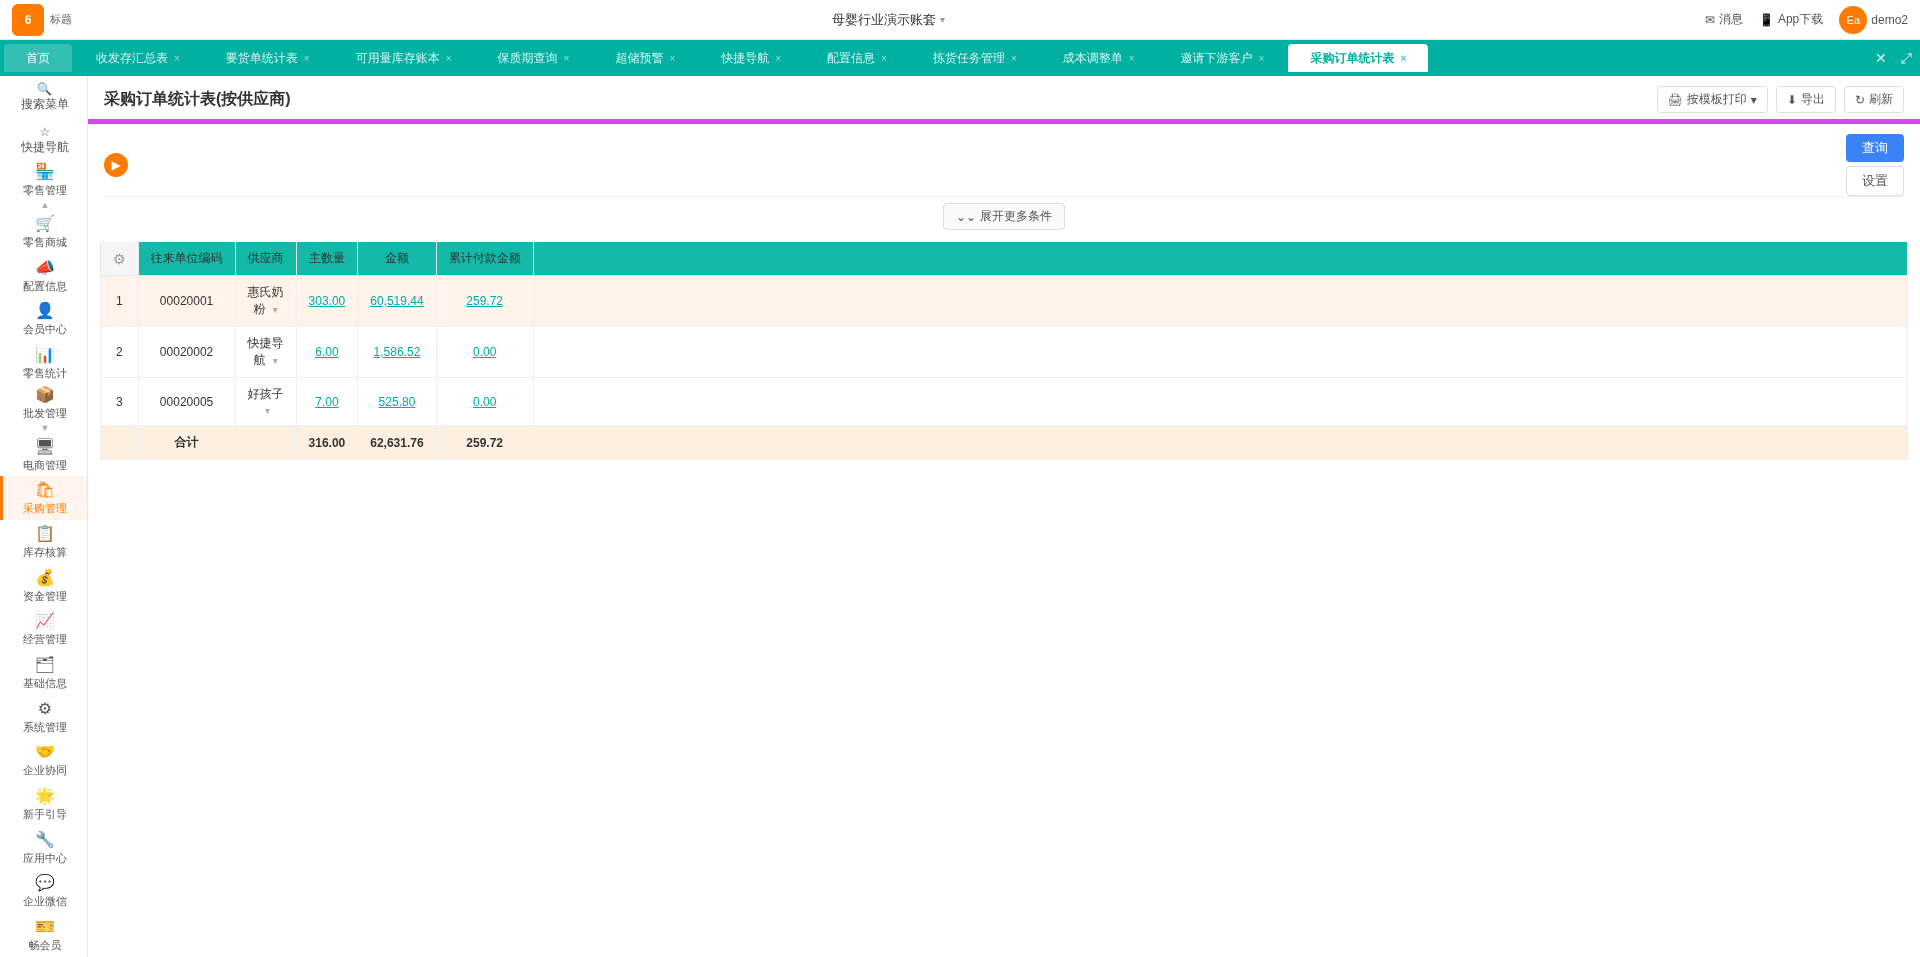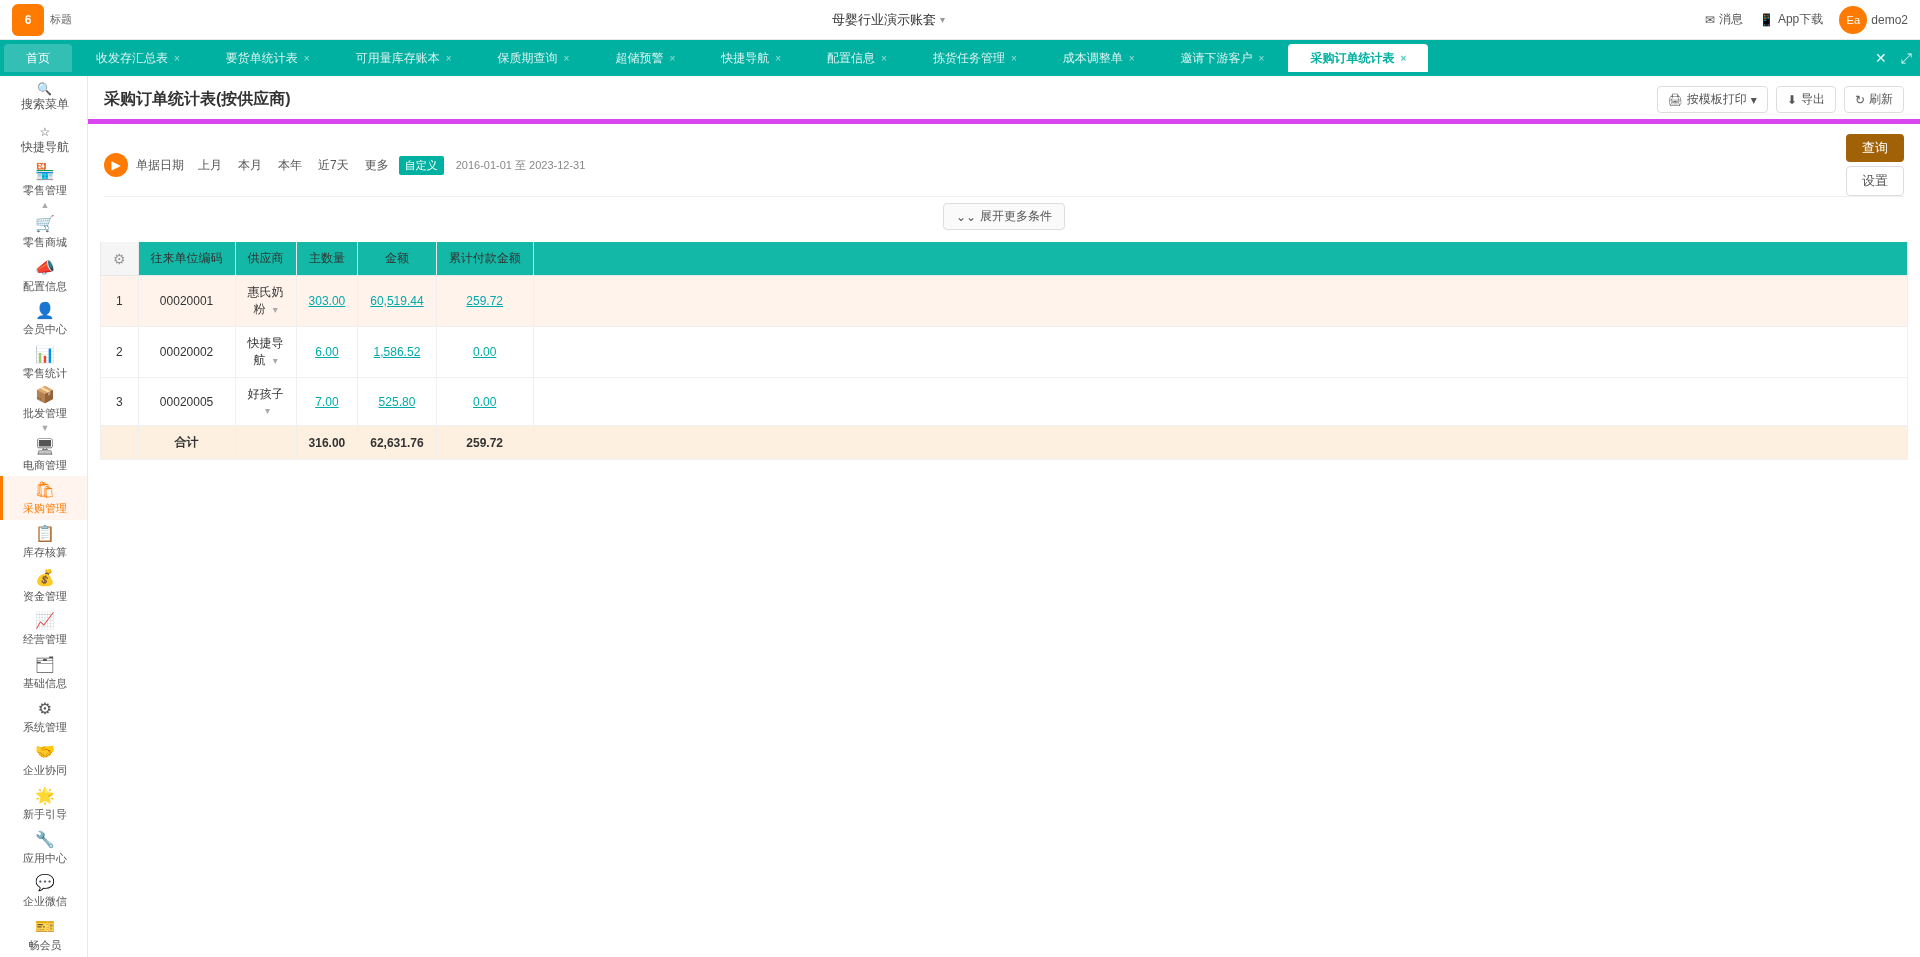--- a/index.html
+++ b/index.html
@@ -53,21 +53,21 @@
     .filter-label { color: #555; font-size: 12px; white-space: nowrap; }
     .date-shortcuts { display: flex; align-items: center; gap: 4px; }
     .date-btn { padding: 2px 6px; font-size: 12px; color: #555; cursor: pointer; border-radius: 2px; }
     .date-custom-tag { padding: 2px 6px; font-size: 11px; background: #00b0a0; color: white; border-radius: 2px; cursor: pointer; }
     .date-range-text { font-size: 12px; color: #555; }
     .filter-select { border: 1px solid #ddd; border-radius: 4px; padding: 3px 24px 3px 8px; font-size: 12px; color: #555; min-width: 160px; background: #fff; appearance: none; cursor: pointer; position: relative; }
     .filter-select-wrapper { position: relative; display: inline-flex; align-items: center; }
     .filter-select-wrapper::after { content: "▾"; position: absolute; right: 6px; color: #aaa; pointer-events: none; font-size: 10px; }
     .filter-text-input { border: 1px solid #ddd; border-radius: 4px; padding: 3px 8px; font-size: 12px; color: #555; width: 200px; }
     .filter-more-btn { display: flex; align-items: center; gap: 4px; color: #555; font-size: 12px; cursor: pointer; margin: 0 auto; padding: 4px 12px; border: 1px solid #ddd; border-radius: 4px; background: #fafafa; }
-    .btn-query { background: #a16207; color: white; border: none; border-radius: 4px; padding: 5px 16px; font-size: 13px; cursor: pointer; }
+    .btn-query { background: #3b82f6; color: white; border: none; border-radius: 4px; padding: 5px 16px; font-size: 13px; cursor: pointer; }
     .btn-settings { background: #fff; color: #555; border: 1px solid #ddd; border-radius: 4px; padding: 5px 12px; font-size: 13px; cursor: pointer; }
     .filter-right-btns { margin-left: auto; display: flex; flex-direction: column; gap: 4px; }
 
     
     .table-area { flex: 1; overflow-y: auto; padding: 0 0; }
     .data-table { width: 100%; border-collapse: collapse; }
     .data-table th { background: #14b8a6; padding: 8px 12px; text-align: center; font-size: 12px; color: #333; font-weight: normal; border-bottom: 1px solid #e8e8e8; border-right: 1px solid #e8e8e8; white-space: nowrap; }
     .data-table th:first-child { border-left: 1px solid #e8e8e8; width: 40px; }
     .data-table td { padding: 8px 12px; text-align: center; font-size: 12px; color: #333; border-bottom: 1px solid #f0f0f0; border-right: 1px solid #f0f0f0; }
     .data-table td:first-child { border-left: 1px solid #f0f0f0; }
@@ -282,34 +282,20 @@
         </div>
       </div>
 
       <div class="filter-bar">
         <div class="filter-main-row">
 
           <div class="collapse-btn">
             <span>▶</span>
           </div>
 
-          <div class="filter-section">
-            <span class="filter-label">单据日期</span>
-            <div class="date-shortcuts">
-              <span class="date-btn">上月</span>
-              <span class="date-btn">本月</span>
-              <span class="date-btn">本年</span>
-              <span class="date-btn">近7天</span>
-              <span class="date-btn">更多</span>
-              <span class="date-custom-tag">自定义</span>
-            </div>
-            <div style="display:flex;flex-direction:column;margin-left:4px;">
-              <span class="date-range-text" style="font-size:11px;color:#888;">2016-01-01 至 2023-12-31</span>
-            </div>
-          </div>
 
 
           <div class="filter-right-btns">
             <button class="btn-query">查询</button>
             <button class="btn-settings">设置</button>
           </div>
         </div>
 
         <div class="expand-more-row">
           <div class="filter-more-btn">

